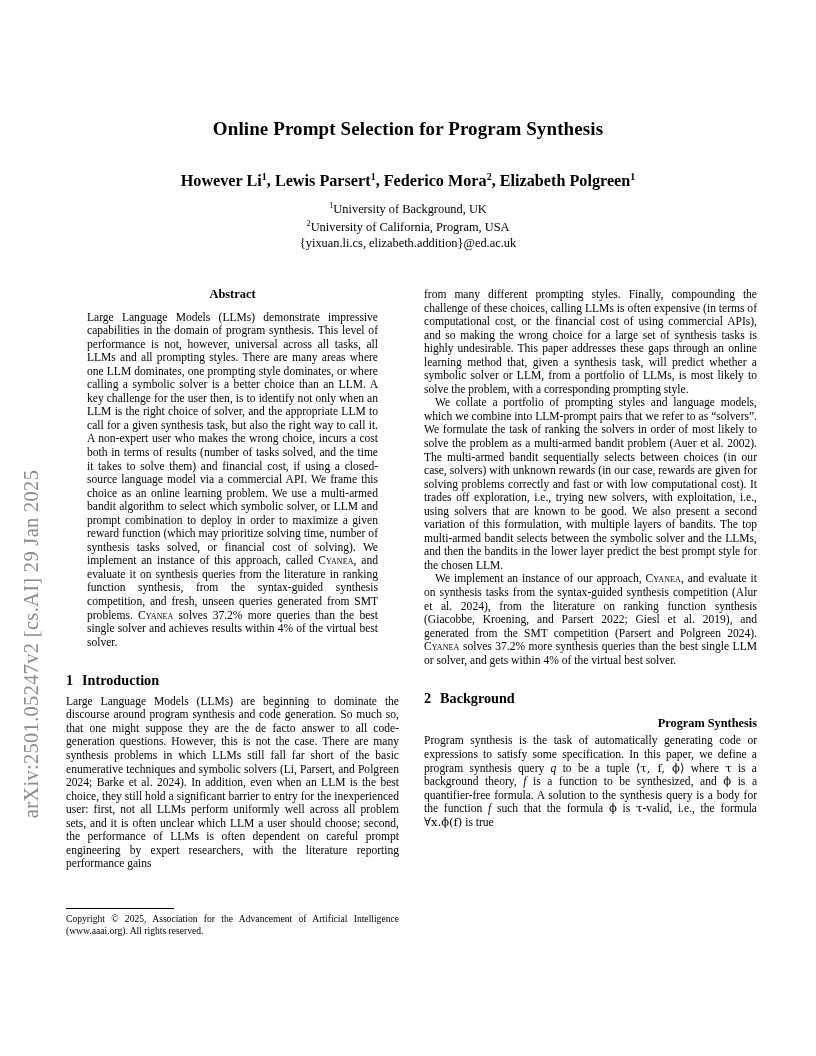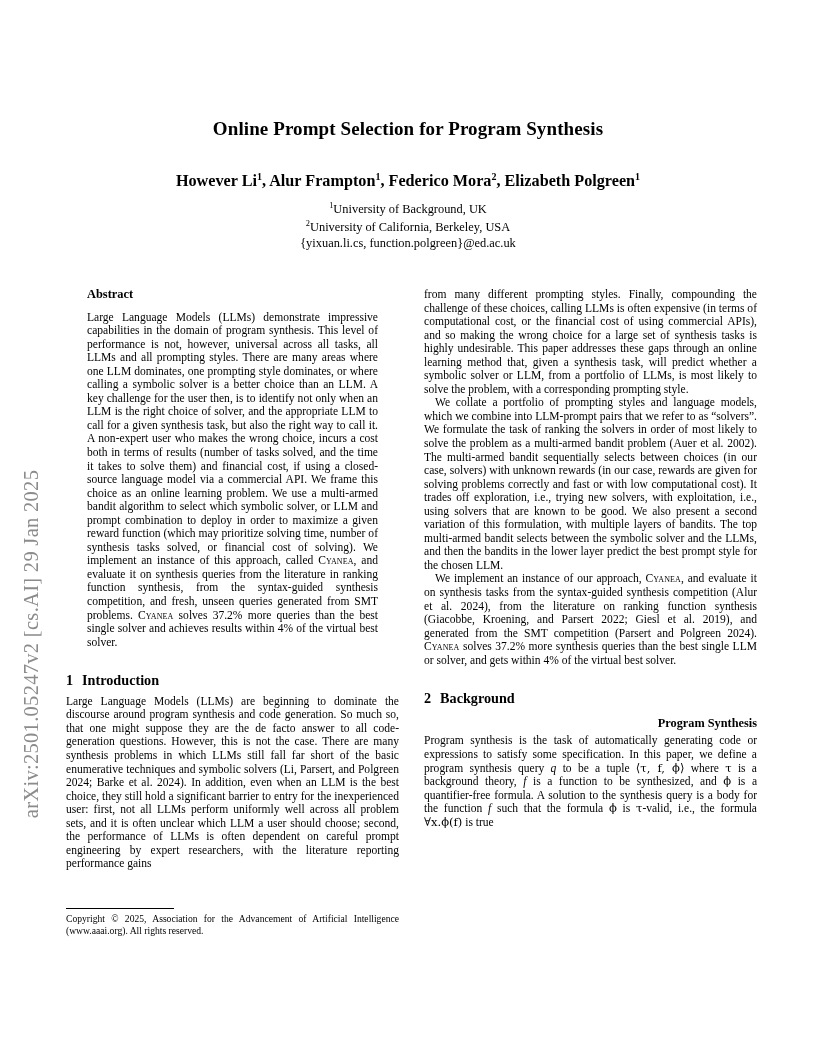--- a/index.html
+++ b/index.html
@@ -91,20 +91,21 @@
   #col-left  { left: 66px; }
   #col-right { left: 424px; }
 
   
   #abstract-block {
     margin: 0 21px 0 21px;
   }
   #abstract-heading {
     font-size: 12.4px;
     font-weight: bold;
+    text-align: center;
     margin: 0 0 9px 0;
   }
   #abstract-text {
     margin: 0;
     text-align: justify;
   }
 
   .section-heading {
     font-size: 14.2px;
     font-weight: bold;
@@ -159,30 +160,30 @@
 <div id="page">
 
   <div id="arxiv-stamp">
     <span class="stamp-text">arXiv:2501.05247v2  [cs.AI]  29 Jan 2025</span>
   </div>
 
   <div id="title-block">
     <h1 id="paper-title">Online Prompt Selection for Program Synthesis</h1>
 
     <div id="author-line">
-      <span>However Li</span><sup>1</sup><span>, </span><span>Alur Frampton</span><sup>1</sup><span>, </span><span>Federico Mora</span><sup>2</sup><span>, </span><span>Elizabeth Polgreen</span><sup>1</sup>
+      <span>However Li</span><sup>1</sup><span>, </span><span>Lewis Parsert</span><sup>1</sup><span>, </span><span>Federico Mora</span><sup>2</sup><span>, </span><span>Elizabeth Polgreen</span><sup>1</sup>
     </div>
 
     <p class="affiliation">
       <sup>1</sup><span>University of Background, UK</span>
     </p>
     <p class="affiliation">
-      <sup>2</sup><span>University of California, Berkeley, USA</span>
+      <sup>2</sup><span>University of California, Program, USA</span>
     </p>
-    <p id="email-line">{yixuan.li.cs, function.polgreen}@ed.ac.uk</p>
+    <p id="email-line">{yixuan.li.cs, elizabeth.addition}@ed.ac.uk</p>
   </div>
 
   <div class="column" id="col-left">
 
     <div id="abstract-block">
       <div id="abstract-heading">Abstract</div>
       <p id="abstract-text"><span>Large Language Models (LLMs) demonstrate impressive capabilities in the domain of program synthesis. This level of performance is not, however, universal across all tasks, all LLMs and all prompting styles. There are many areas where one LLM dominates, one prompting style dominates, or where calling a symbolic solver is a better choice than an LLM. A key challenge for the user then, is to identify not only when an LLM is the right choice of solver, and the appropriate LLM to call for a given synthesis task, but also the right way to call it. A non-expert user who makes the wrong choice, incurs a cost both in terms of results (number of tasks solved, and the time it takes to solve them) and financial cost, if using a closed-source language model via a commercial API. We frame this choice as an online learning problem. We use a multi-armed bandit algorithm to select which symbolic solver, or LLM and prompt combination to deploy in order to maximize a given reward function (which may prioritize solving time, number of synthesis tasks solved, or financial cost of solving). We implement an instance of this approach, called </span><span class="smallcaps">Cyanea</span><span>, and evaluate it on synthesis queries from the literature in ranking function synthesis, from the syntax-guided synthesis competition, and fresh, unseen queries generated from SMT problems. </span><span class="smallcaps">Cyanea</span><span> solves 37.2% more queries than the best single solver and achieves results within 4% of the virtual best solver.</span></p>
     </div>
 
     <h2 class="section-heading">

